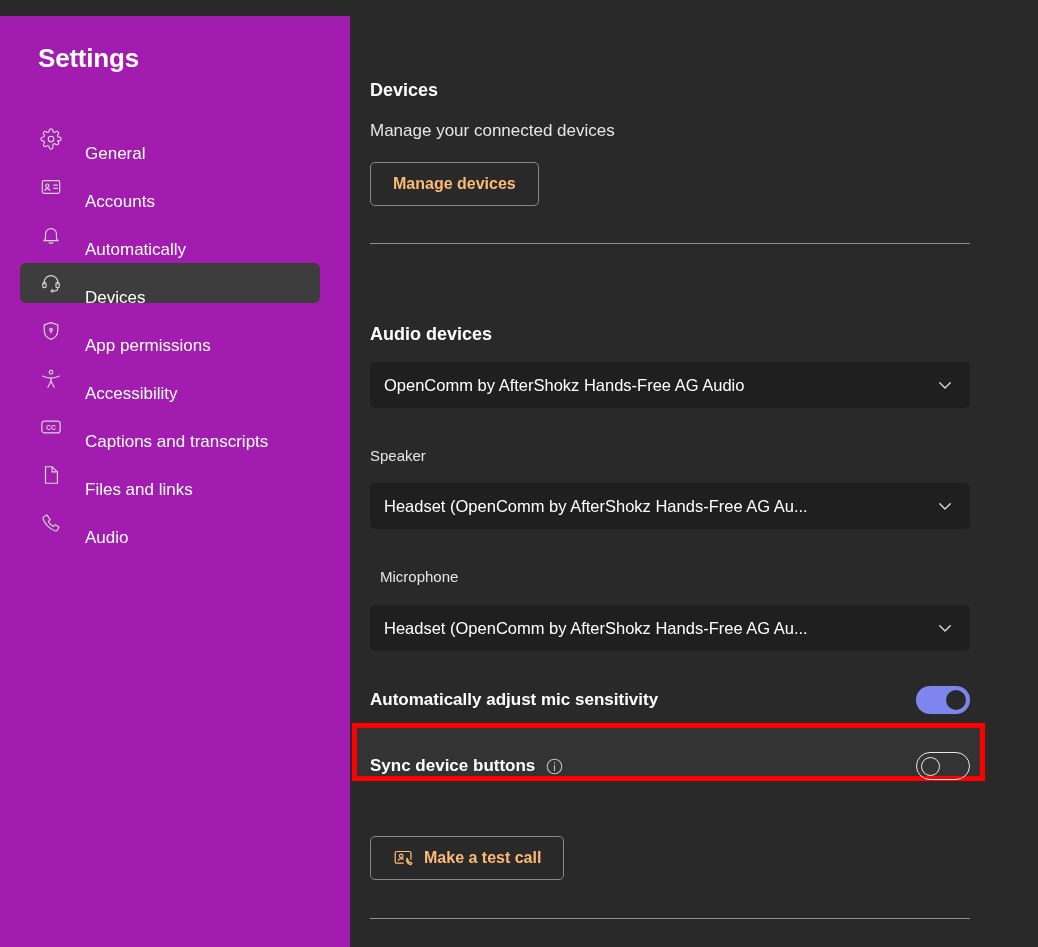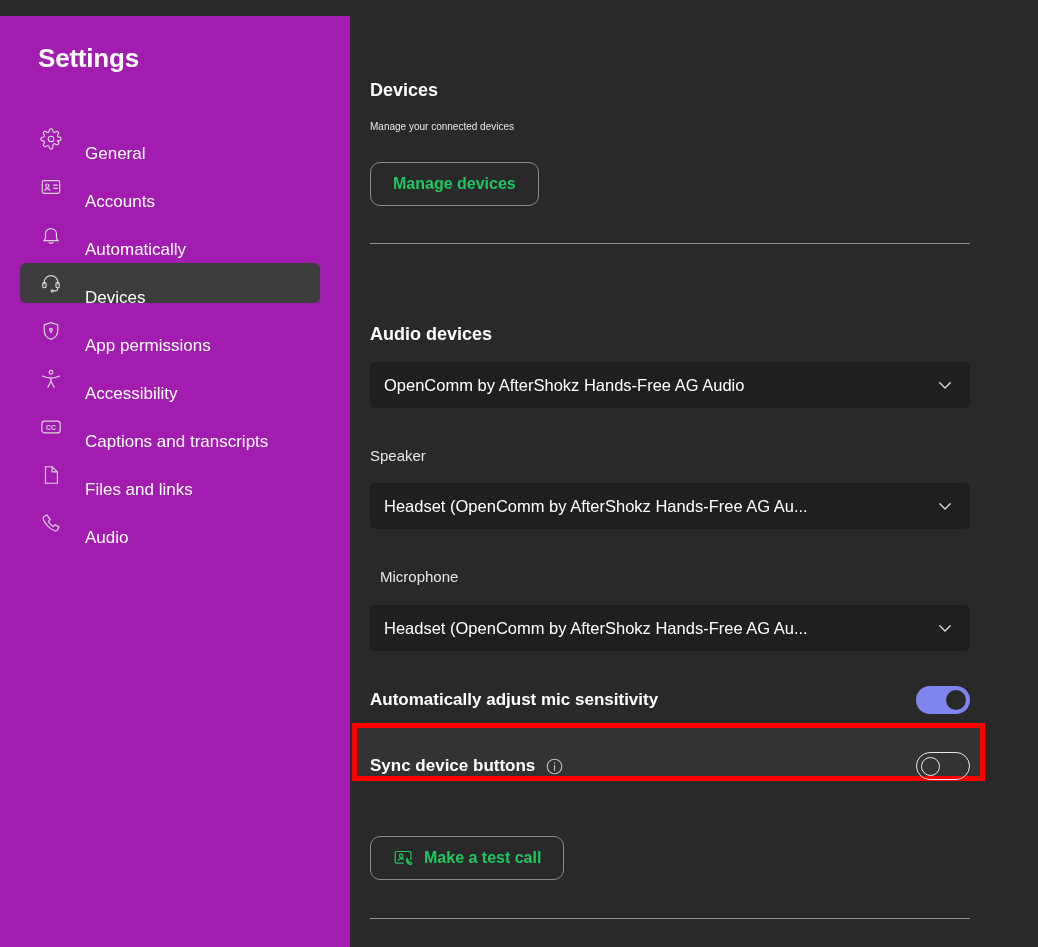--- a/index.html
+++ b/index.html
@@ -92,35 +92,35 @@
     height: 947px;
   }
 
   .section-head {
     font-size: 18px;
     font-weight: bold;
     color: #ffffff;
   }
 
   .section-sub {
-    font-size: 10px;
+    font-size: 17px;
     color: #e6e6e6;
   }
 
   .ghost-button {
     display: inline-flex;
     align-items: center;
     justify-content: center;
     gap: 10px;
     height: 44px;
     padding: 0 22px;
     border: 1px solid #8a8a8a;
-    border-radius: 10px;
+    border-radius: 5px;
     background: transparent;
-    color: #22c55e;
+    color: #fdba74;
     font-family: "Liberation Sans", sans-serif;
     font-size: 16px;
     font-weight: bold;
     cursor: pointer;
   }
 
   .divider {
     height: 1px;
     background: #8f8f8f;
     width: 600px;

